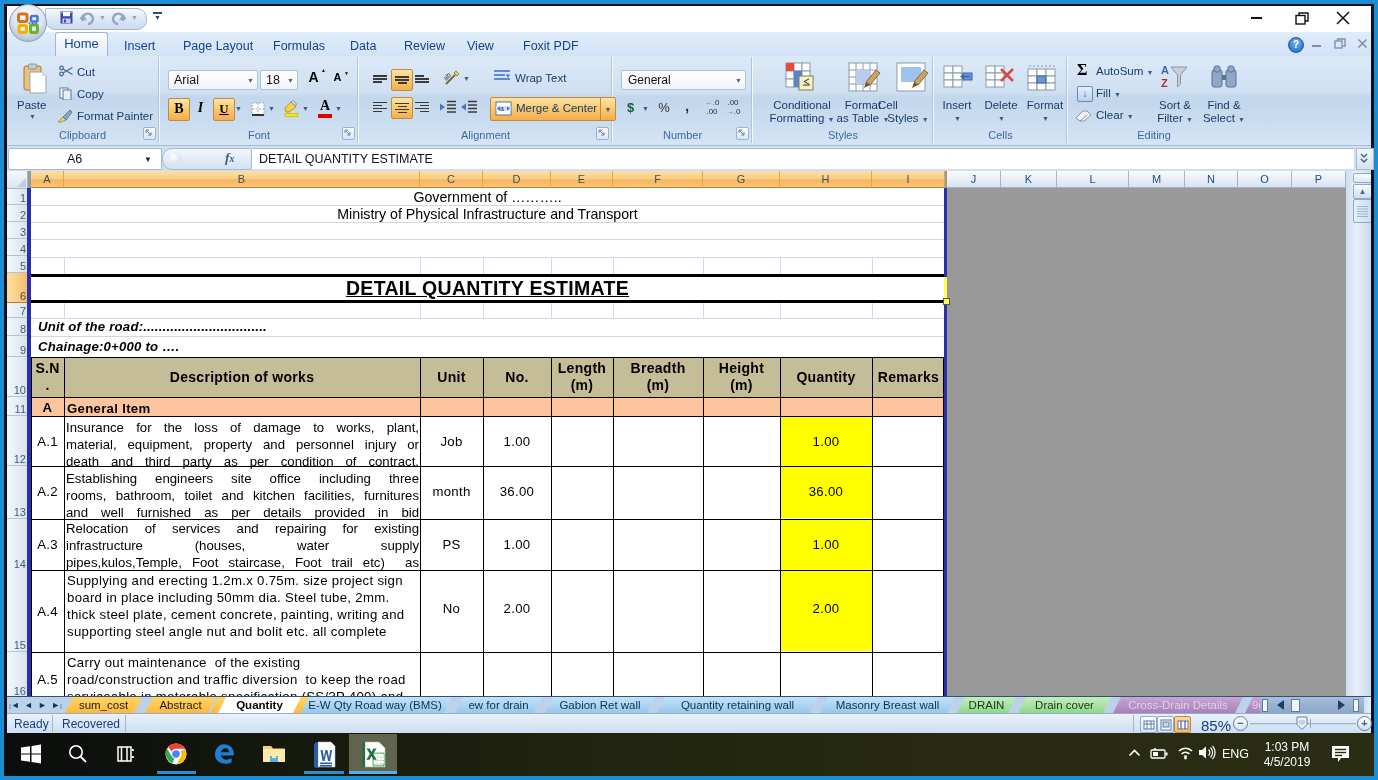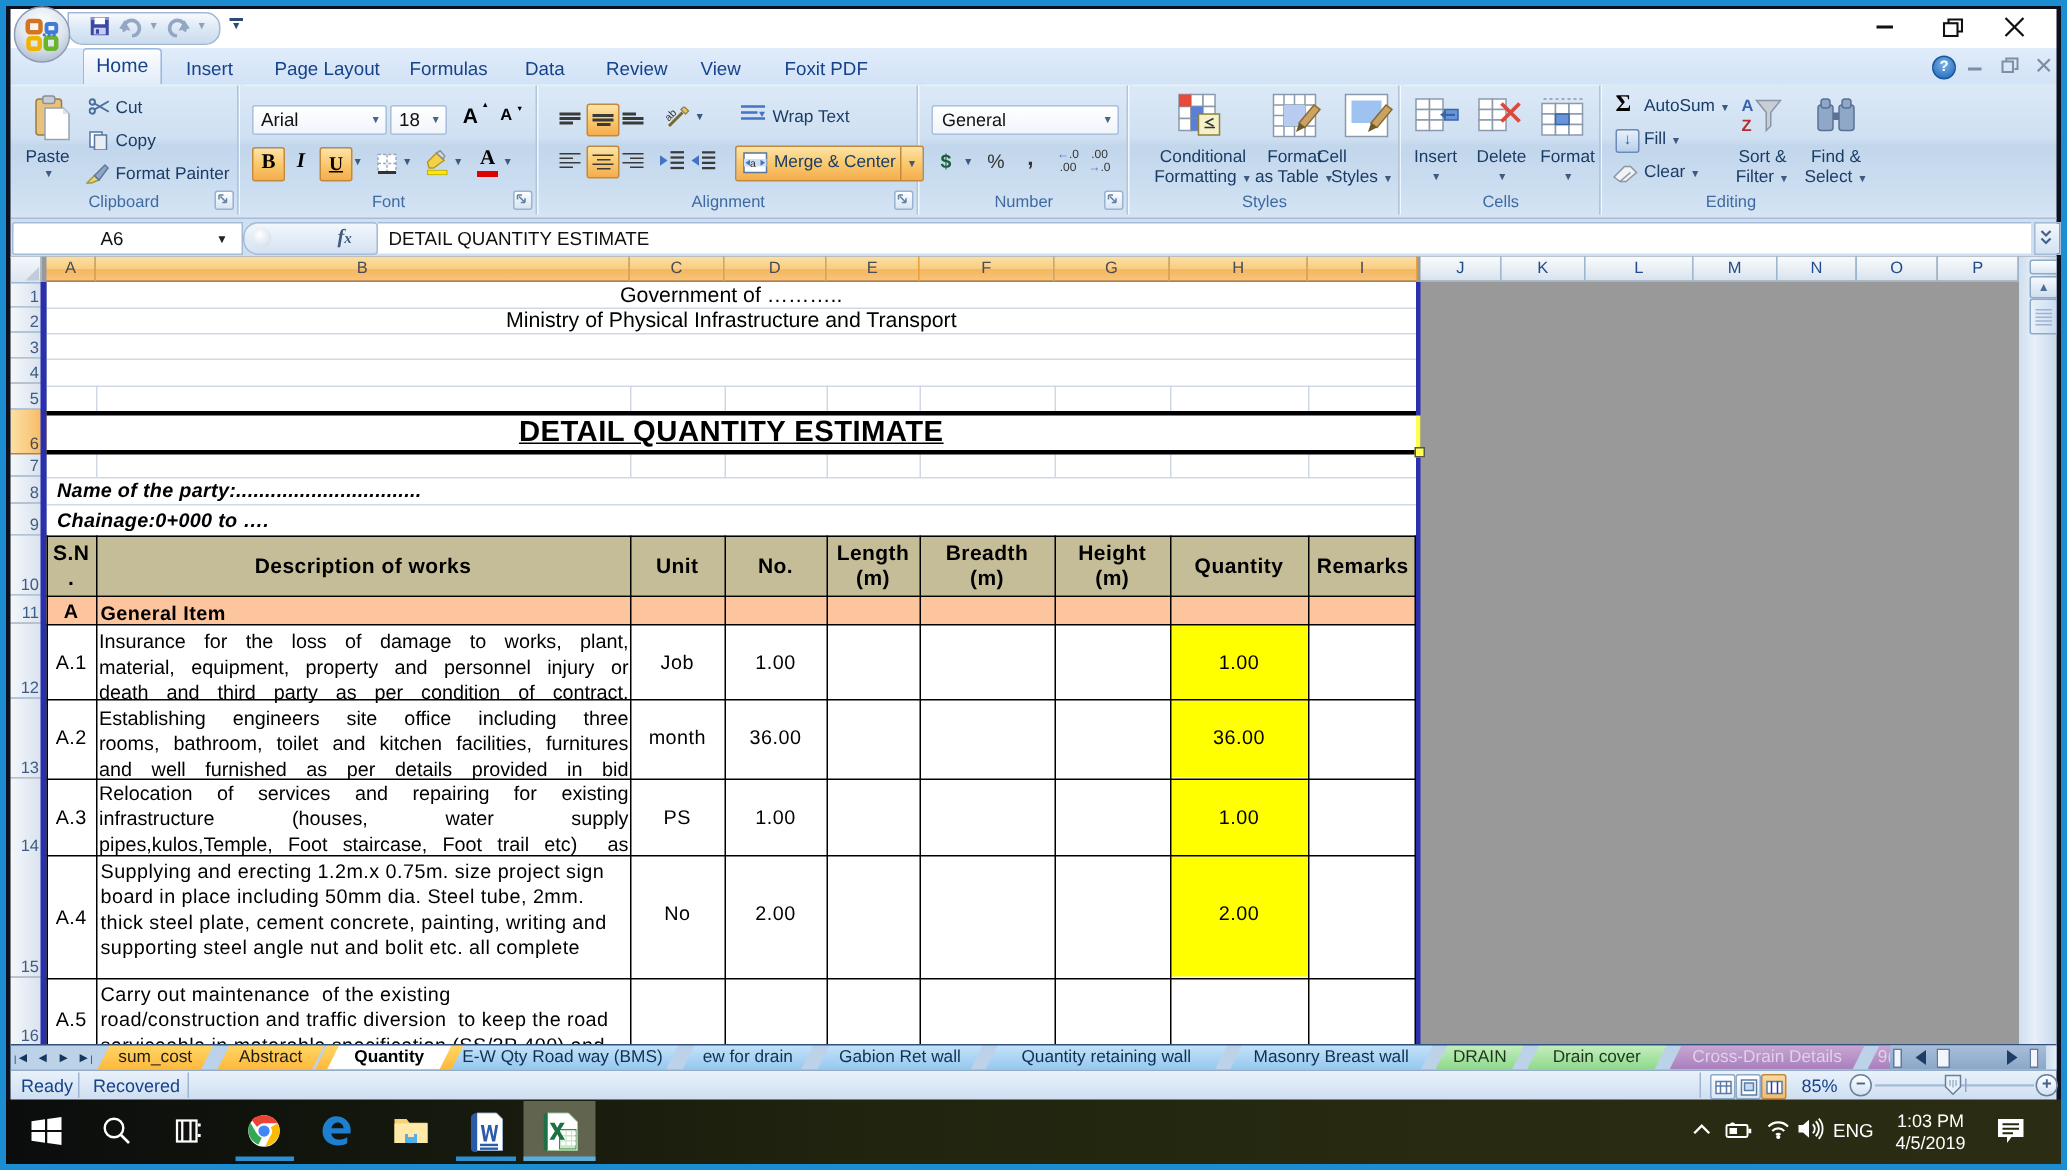--- a/index.html
+++ b/index.html
@@ -529,21 +529,21 @@
 
   <div class="ab t" style="left:24px;top:18px;width:913px;text-align:center;font-size:14.2px">Government of ………..</div>
   <div class="ab t" style="left:24px;top:35px;width:913px;text-align:center;font-size:14.2px">Ministry of Physical Infrastructure and Transport</div>
 
   <div class="ab" style="left:24px;top:103px;width:913px;height:3px;background:#000"></div>
   <div class="ab" style="left:24px;top:129px;width:913px;height:3px;background:#000"></div>
   <div class="ab t" style="left:24px;top:106px;width:913px;height:23px;line-height:23px;text-align:center;font-size:19.5px;font-weight:bold;text-decoration:underline;letter-spacing:.3px">DETAIL QUANTITY ESTIMATE</div>
   <div class="ab" style="left:937px;top:106px;width:3px;height:23px;background:#ffff4d"></div>
   <div class="ab" style="left:936px;top:127px;width:5px;height:5px;background:#ffff4d;border:1px solid #555"></div>
 
-  <div class="ab t" style="left:31px;top:148px;font-size:13.2px;letter-spacing:.2px;font-weight:bold;font-style:italic">Name of the party:................................</div>
+  <div class="ab t" style="left:31px;top:148px;font-size:13.2px;letter-spacing:.2px;font-weight:bold;font-style:italic">Unit of the road:................................</div>
   <div class="ab t" style="left:31px;top:168px;font-size:13.2px;letter-spacing:.2px;font-weight:bold;font-style:italic">Chainage:0+000 to ….</div>
 
   <div class="ab" style="left:24px;top:186px;width:913px;height:40px;background:#c5bd97"></div>
   <div class="ab" style="left:24px;top:226px;width:913px;height:19px;background:#fcc59d"></div>
   <div class="ab" style="left:774px;top:246px;width:91px;height:49px;background:#ffff00"></div>
   <div class="ab" style="left:774px;top:296px;width:91px;height:51px;background:#ffff00"></div>
   <div class="ab" style="left:774px;top:349px;width:91px;height:50px;background:#ffff00"></div>
   <div class="ab" style="left:774px;top:400px;width:91px;height:80px;background:#ffff00"></div>
 
   <div class="ab" id="tableborders">
@@ -671,21 +671,21 @@
           <rect x="3" y="3" width="6" height="5" fill="#c6d9ee" stroke="#5a7da5"></rect>
         </svg>
   </div>
   <div class="ab vbtn sel" style="left:1167px">
     <svg width="12" height="12">
           <rect x="1" y="2" width="10" height="8" fill="#fff" stroke="#5a7da5"></rect>
           <line x1="4" y1="2" x2="4" y2="10" stroke="#2b35c0"></line>
           <line x1="8" y1="2" x2="8" y2="10" stroke="#2b35c0"></line>
         </svg>
   </div>
-  <div class="ab t" style="left:1194px;top:3px;font-size:12px;color:#15428b">85%</div>
+  <div class="ab t" style="left:1194px;top:3px;font-size:15px;color:#15428b">85%</div>
   <div class="ab zc" style="left:1226px">−</div>
   <div class="ab" style="left:1243px;top:9px;width:106px;height:2px;background:linear-gradient(#8ba6c6,#d7e4f2)"></div>
   <svg class="ab" style="left:1289px;top:2px" width="12" height="15" viewBox="0 0 12 15">
         <path d="M1 1 H11 V8.5 L6 13.5 L1 8.5 Z" fill="#e8f0f9" stroke="#69809d"></path>
         <path d="M4 4 V8 M6 4 V9 M8 4 V8" stroke="#9db4d1" fill="none"></path>
       </svg>
   <div class="ab" style="left:1303px;top:5px;width:1px;height:9px;background:#8ba6c6"></div>
   <div class="ab zc" style="left:1350px">+</div>
 </div>
 <div class="ab" id="taskbar">

